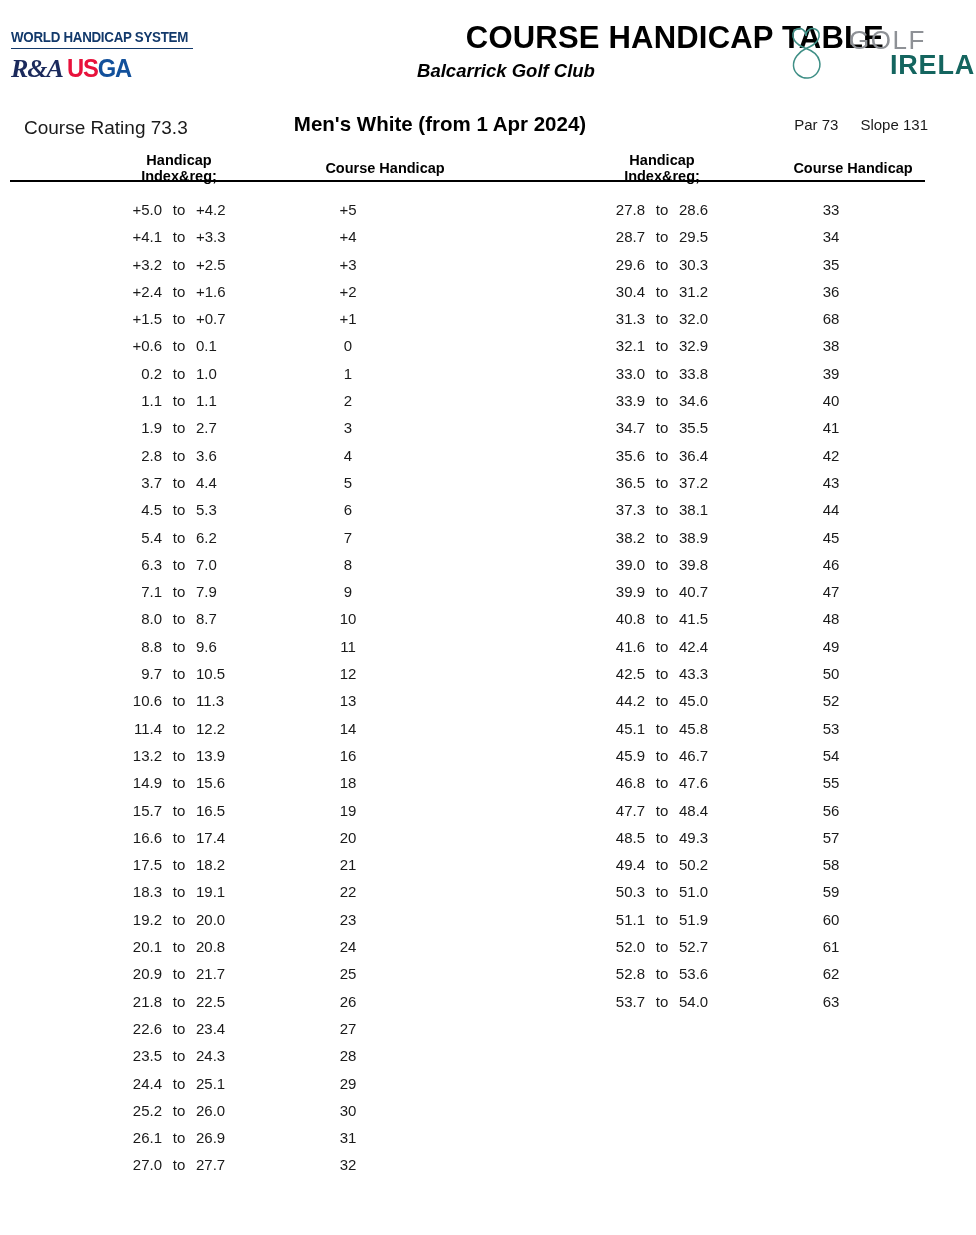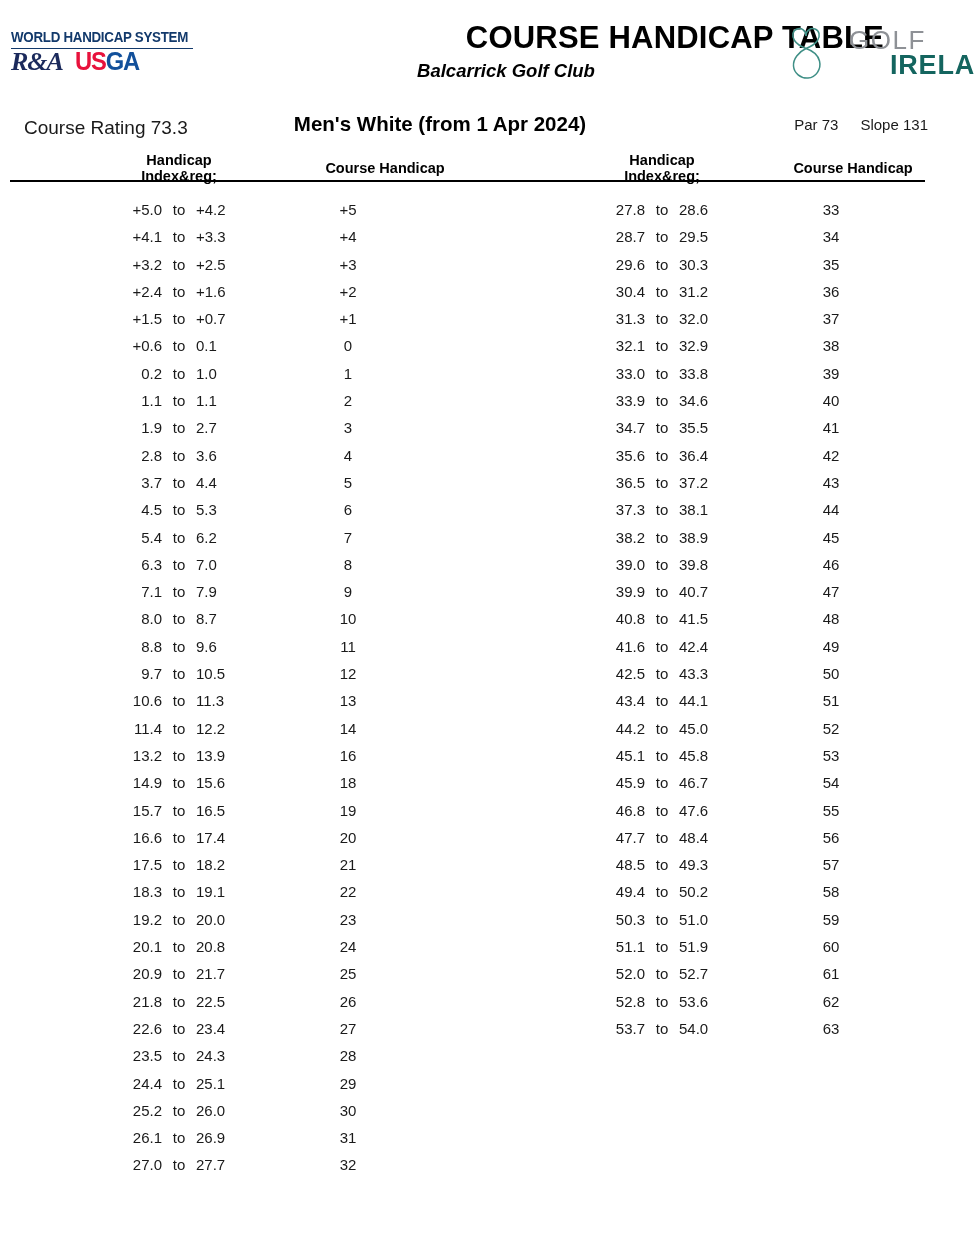--- a/index.html
+++ b/index.html
@@ -41,23 +41,24 @@
     white-space: nowrap;
     line-height: 1;
   }
   .whs-rule {
     margin-top: 3px;
     width: 182px;
     height: 1.5px;
     background: #12396b;
   }
   .whs-marks {
+    margin-top: 7px;
     display: flex;
     align-items: baseline;
-    gap: 12px;
+    gap: 4px;
     white-space: nowrap;
   }
   .rna {
     font-family: "Liberation Serif", serif;
     font-weight: bold;
     font-size: 26px;
     line-height: 1;
     color: #1b2a5c;
     font-style: italic;
     letter-spacing: -1px;
@@ -485,21 +486,21 @@
       <tr>
         <td class="c-from">30.4</td>
         <td class="c-to">to</td>
         <td class="c-upto">31.2</td>
         <td class="c-ch">36</td>
       </tr>
       <tr>
         <td class="c-from">31.3</td>
         <td class="c-to">to</td>
         <td class="c-upto">32.0</td>
-        <td class="c-ch">37</td>
+        <td class="c-ch">68</td>
       </tr>
       <tr>
         <td class="c-from">32.1</td>
         <td class="c-to">to</td>
         <td class="c-upto">32.9</td>
         <td class="c-ch">38</td>
       </tr>
       <tr>
         <td class="c-from">33.0</td>
         <td class="c-to">to</td>
@@ -566,26 +567,20 @@
         <td class="c-upto">42.4</td>
         <td class="c-ch">49</td>
       </tr>
       <tr>
         <td class="c-from">42.5</td>
         <td class="c-to">to</td>
         <td class="c-upto">43.3</td>
         <td class="c-ch">50</td>
       </tr>
       <tr>
-        <td class="c-from">43.4</td>
-        <td class="c-to">to</td>
-        <td class="c-upto">44.1</td>
-        <td class="c-ch">51</td>
-      </tr>
-      <tr>
         <td class="c-from">44.2</td>
         <td class="c-to">to</td>
         <td class="c-upto">45.0</td>
         <td class="c-ch">52</td>
       </tr>
       <tr>
         <td class="c-from">45.1</td>
         <td class="c-to">to</td>
         <td class="c-upto">45.8</td>
         <td class="c-ch">53</td>

